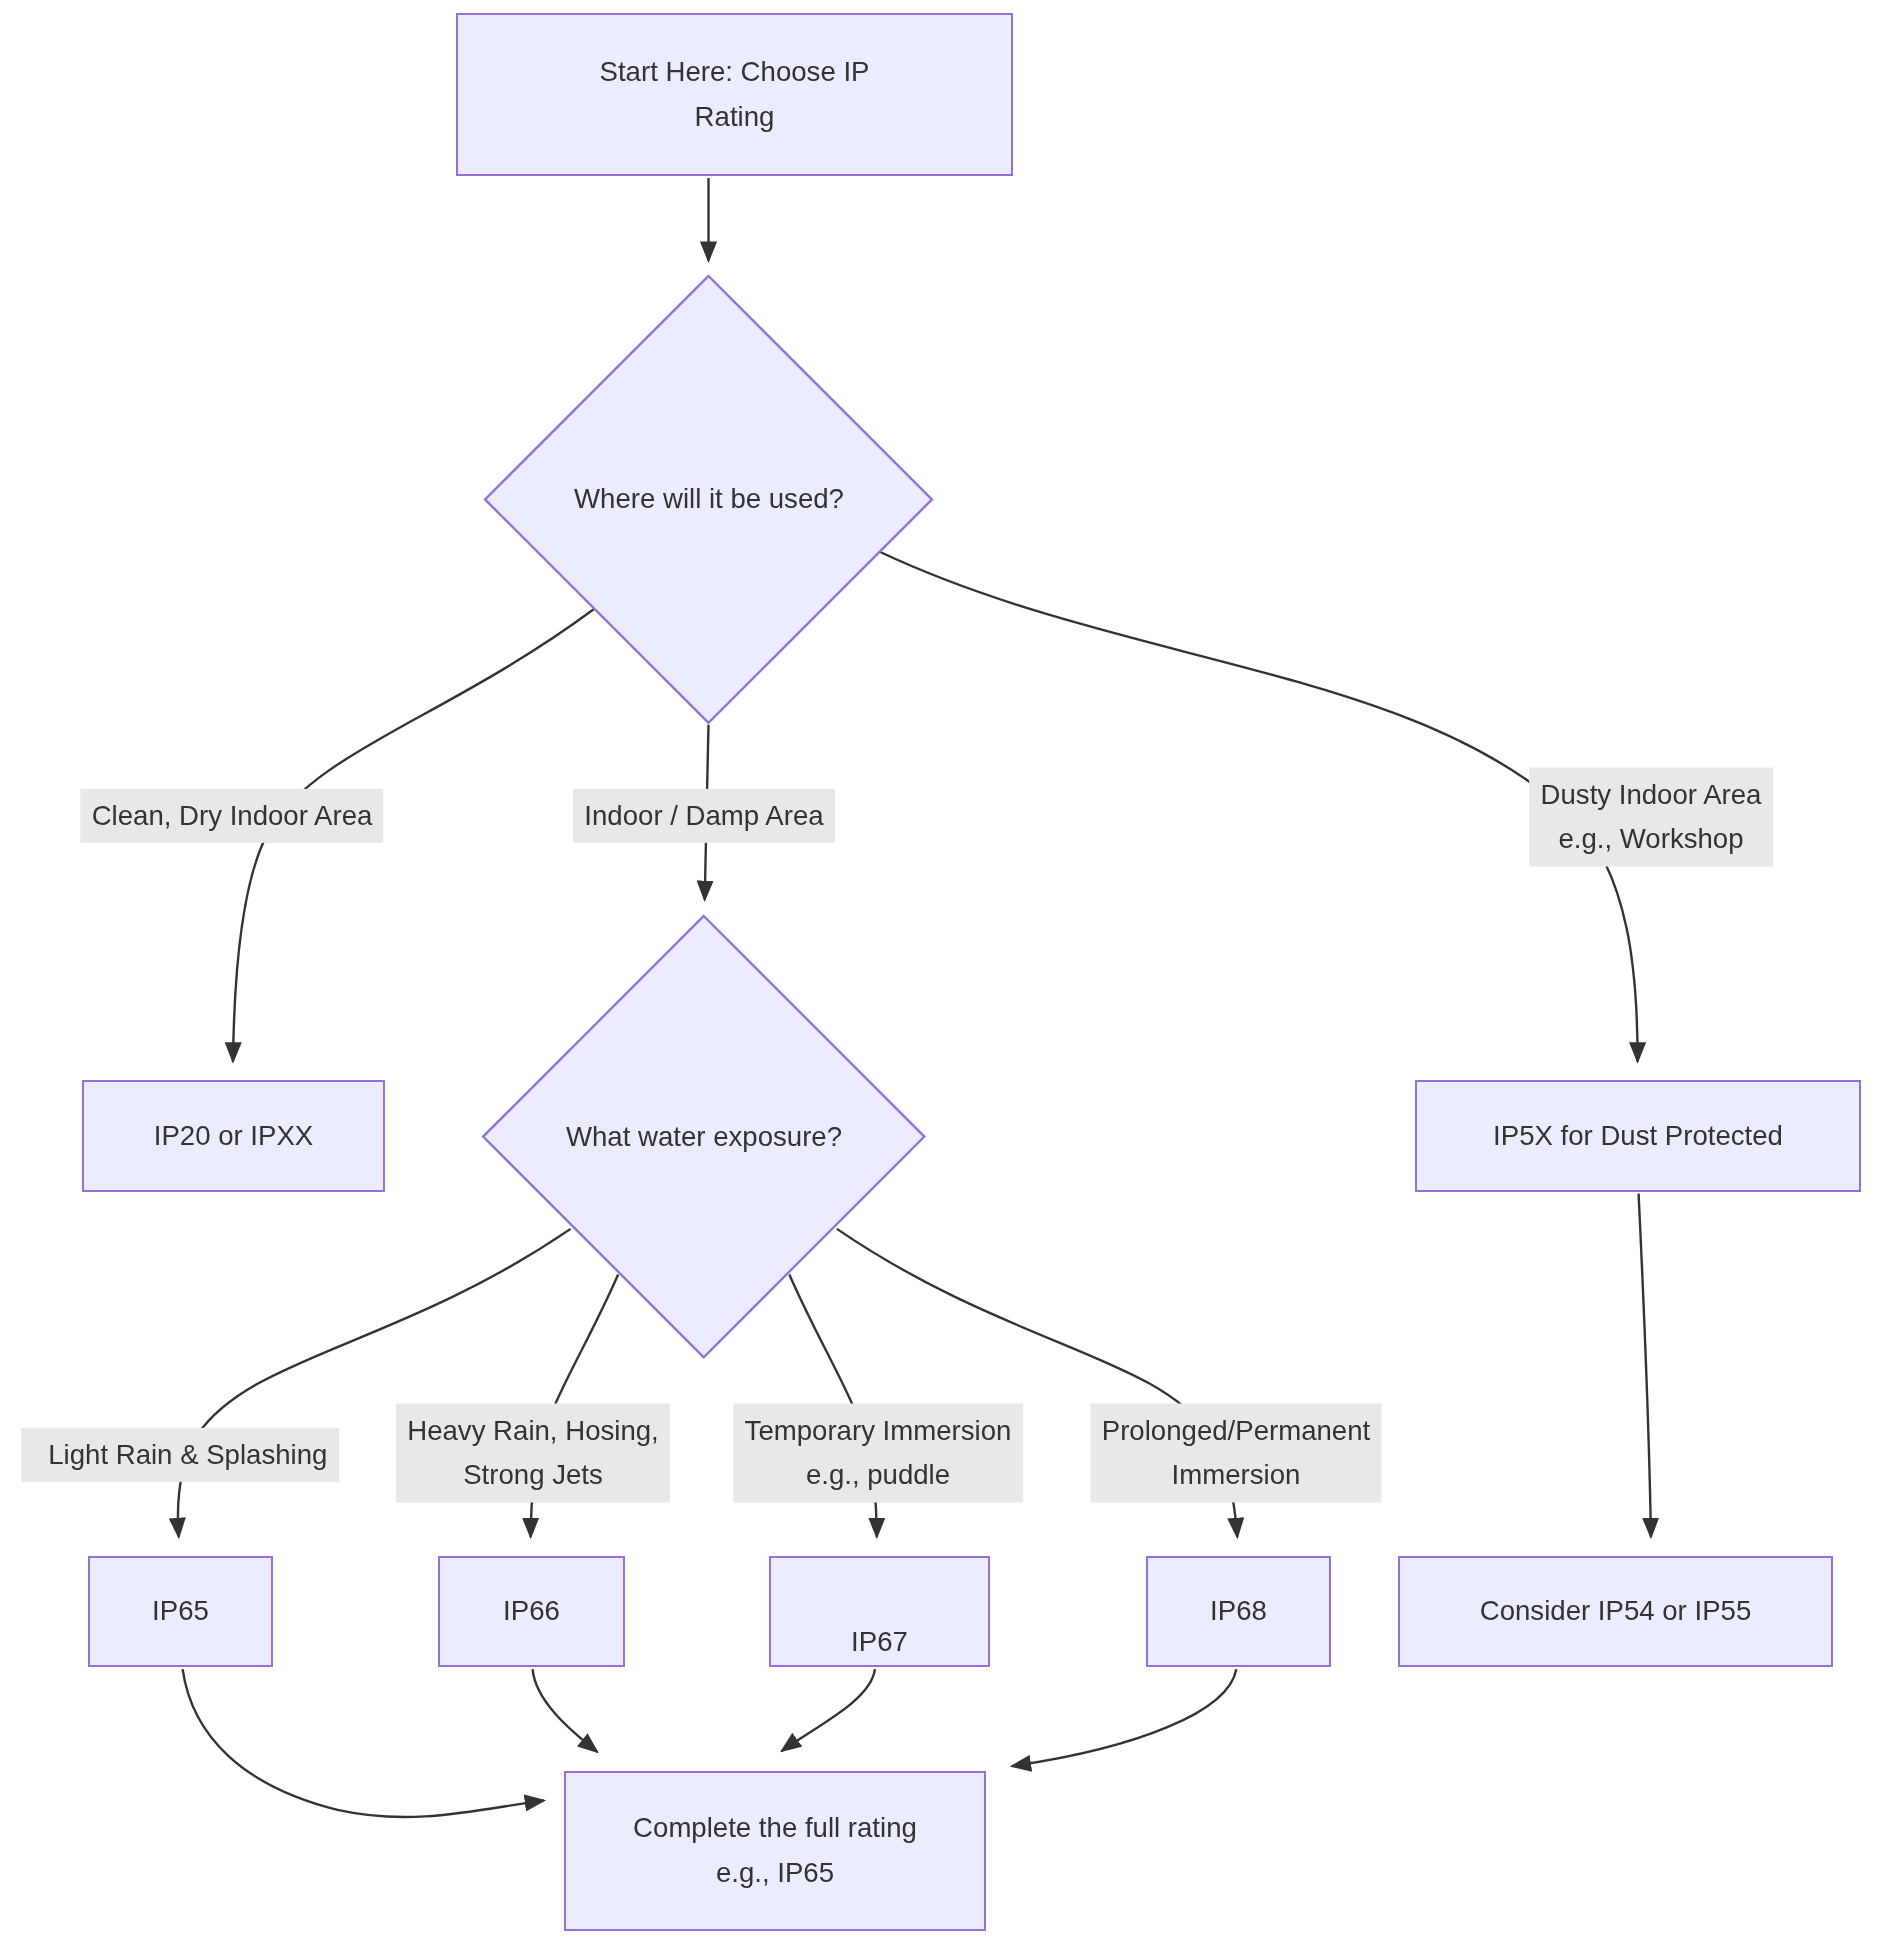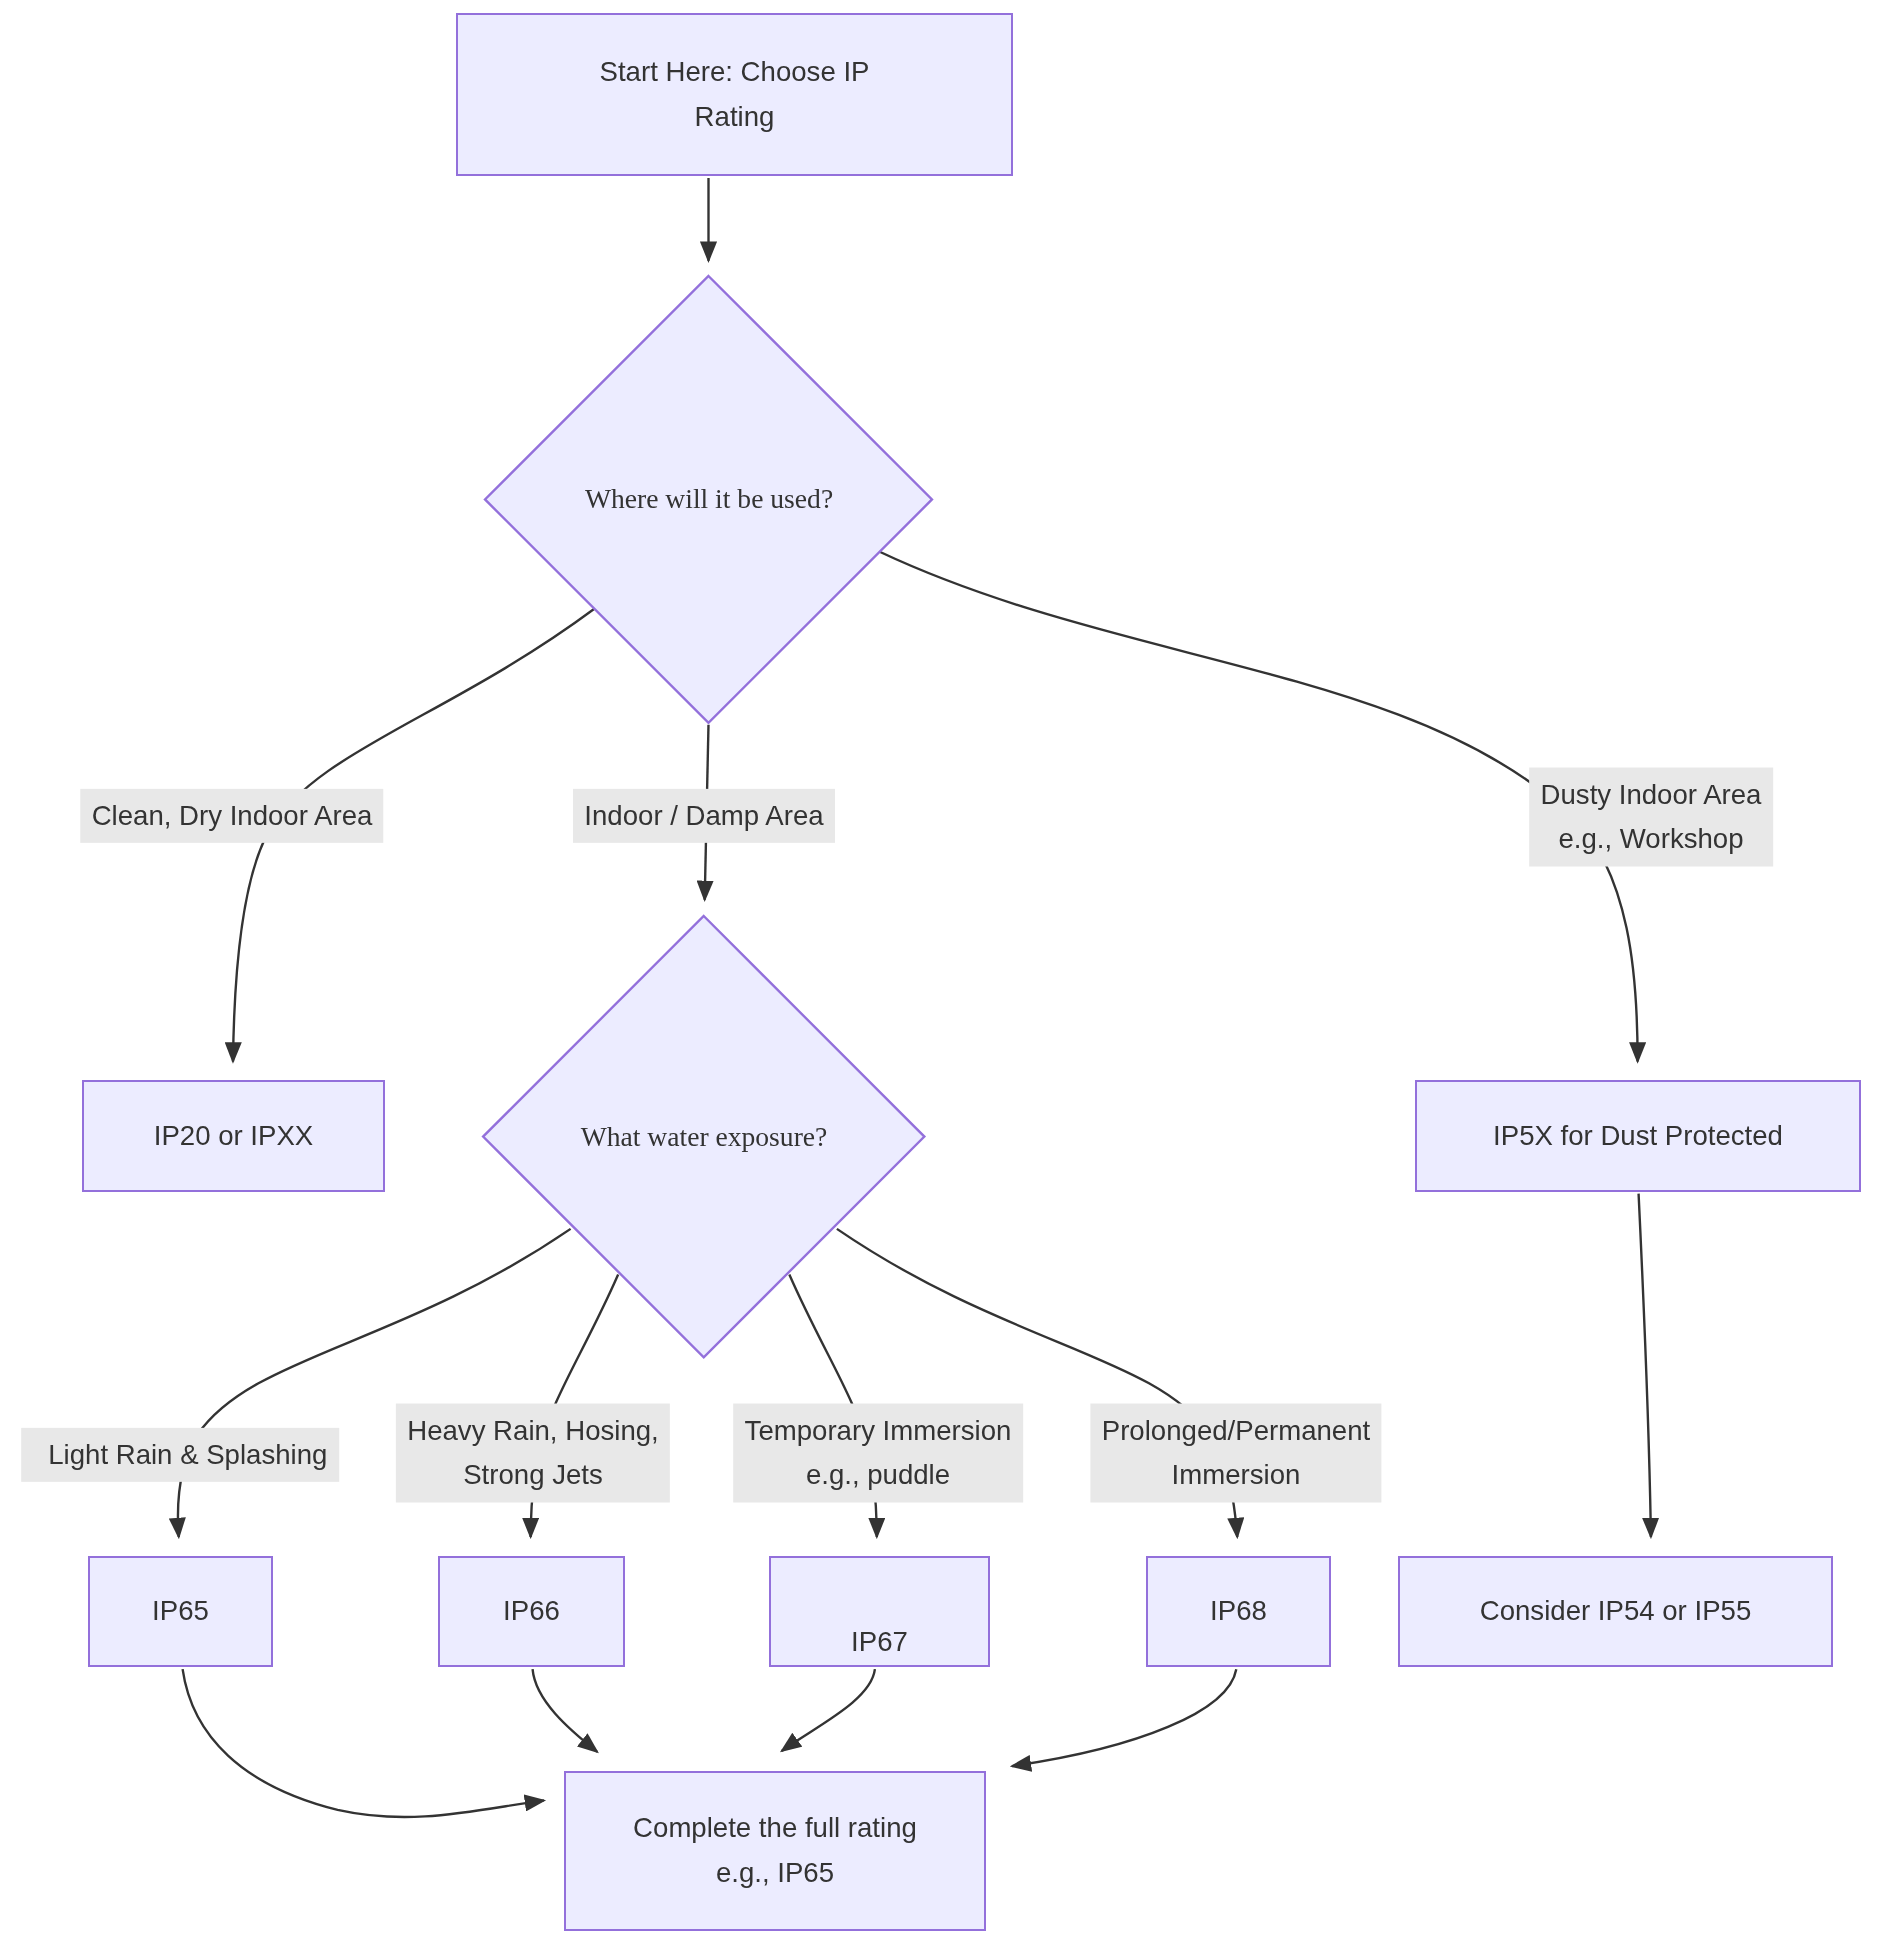--- a/index.html
+++ b/index.html
@@ -30,21 +30,21 @@
     text-align:center;
   }
   .node-label,.diamond-label{
     font-size:27.6px;line-height:1.62;
     white-space:pre-line;
     color:var(--text-color);
   }
   .diamond-label{
     position:absolute;z-index:3;
     transform:translate(-50%,-50%);
-    text-align:center;white-space:nowrap;font-family:Liberation Serif, serif;
+    text-align:center;white-space:nowrap;
   }
   .edge-label{
     position:absolute;z-index:2;
     transform:translate(-50%,-50%);
     background:var(--label-bg);
     padding:4.8px 11.4px;
     font-size:27.6px;line-height:1.62;
     text-align:center;white-space:pre-line;
     color:var(--text-color);
   }

